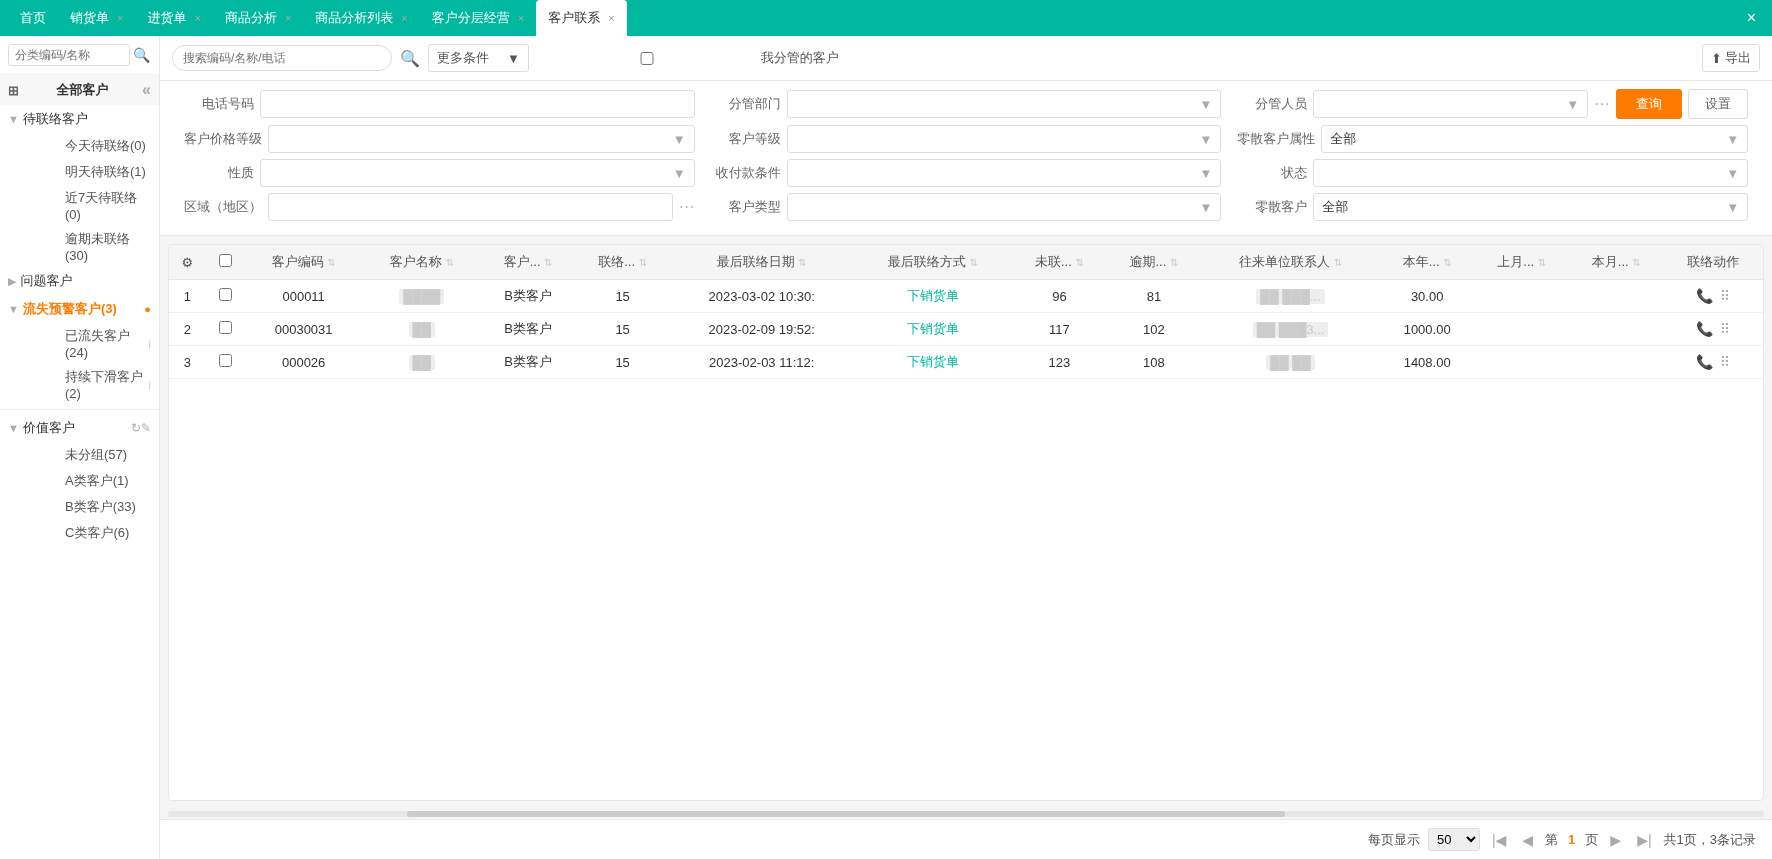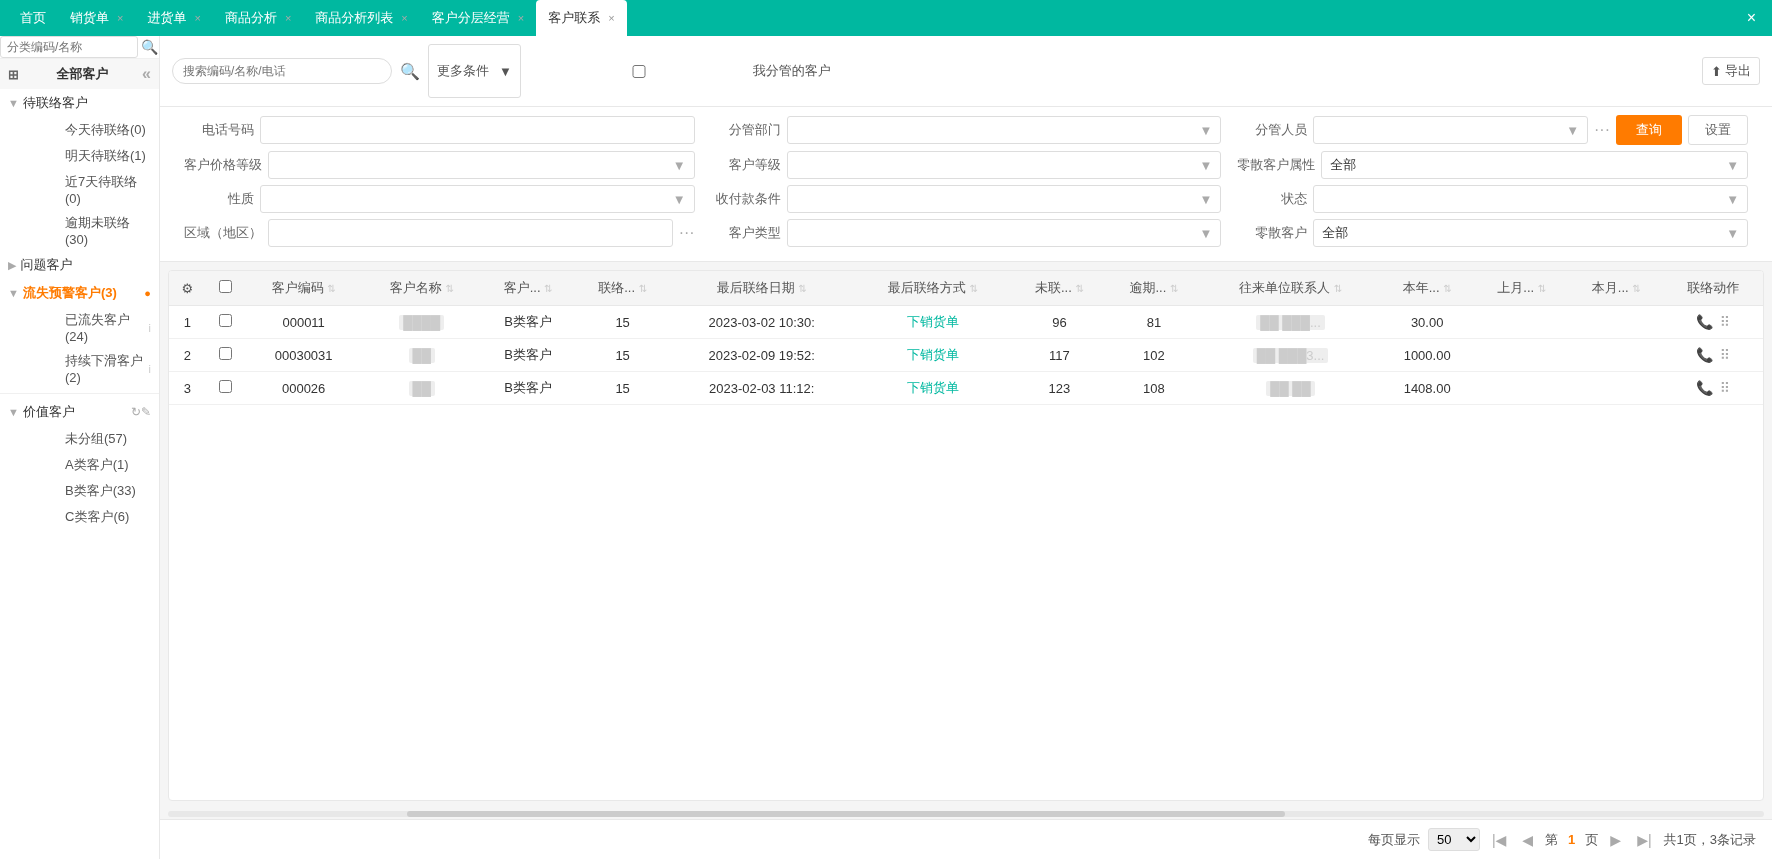--- a/index.html
+++ b/index.html
@@ -32,20 +32,21 @@
     .main-layout { display: flex; height: calc(100vh - 36px); }
 
     
     .sidebar {
       width: 160px; background: #fff;
       border-right: 1px solid #e8e8e8;
       display: flex; flex-direction: column;
       overflow-y: auto;
     }
     .sidebar-search {
+      padding: 8px;
       display: flex; align-items: center;
       border-bottom: 1px solid #f0f0f0;
       gap: 4px;
     }
     .sidebar-search input {
       border: 1px solid #ddd; border-radius: 3px;
       padding: 3px 6px; width: 100%; font-size: 12px;
     }
     .sidebar-search .search-icon { color: #aaa; font-size: 14px; cursor: pointer; }
     .sidebar-all-header {
@@ -101,22 +102,22 @@
     }
     .filter-bar input {
       border: 1px solid #ddd; border-radius: 13px;
       padding: 5px 10px; width: 220px; font-size: 12px;
     }
     .filter-bar .search-btn {
       background: none; border: none; cursor: pointer;
       color: #ff7b00; font-size: 16px;
     }
     .filter-bar .more-btn {
-      color: #555; cursor: pointer; display: flex; align-items: center; gap: 10px;
-      border: 1px solid #ddd; border-radius: 3px; padding: 17px 8px;
+      color: #555; cursor: pointer; display: flex; align-items: center; gap: 18px;
+      border: 1px solid #ddd; border-radius: 3px; padding: 4px 8px;
     }
     .filter-bar .my-customer {
       display: flex; align-items: center; gap: 4px; color: #555; cursor: pointer;
     }
     .filter-bar .spacer { flex: 1; }
     .filter-bar .export-btn {
       color: #555; cursor: pointer; display: flex; align-items: center; gap: 3px;
       border: 1px solid #ddd; border-radius: 3px; padding: 4px 8px;
     }
 

